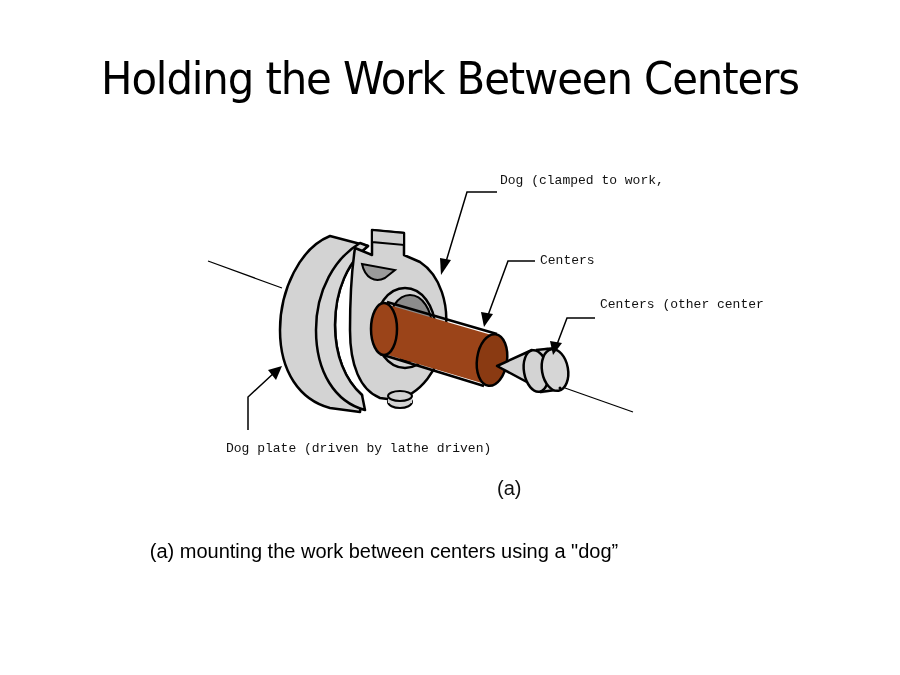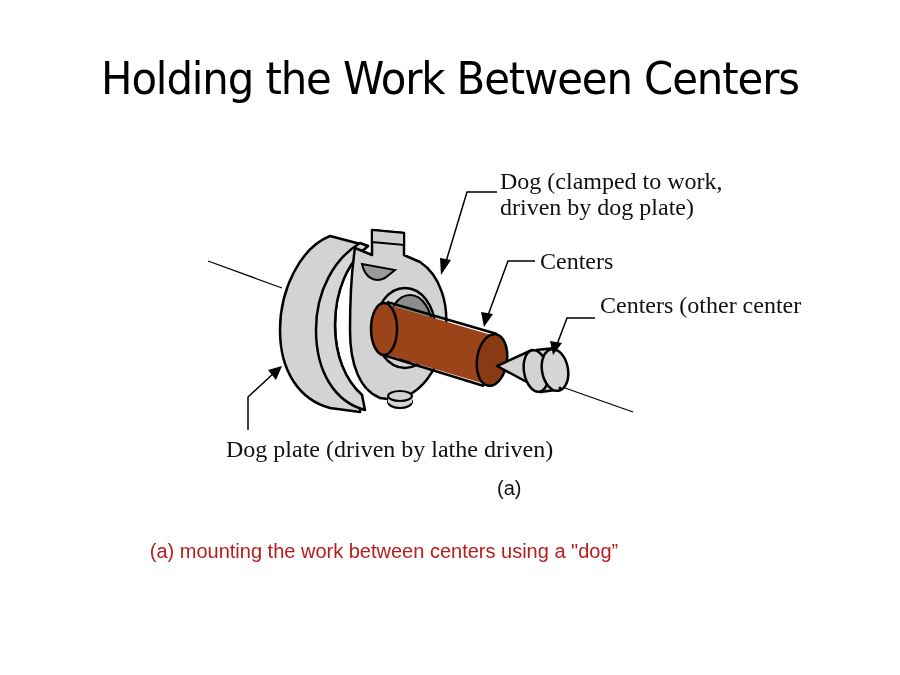--- a/index.html
+++ b/index.html
@@ -3,22 +3,22 @@
   <meta charset="utf-8">
   <style>
     html, body { margin: 0; padding: 0; background: #ffffff; }
     body { width: 900px; height: 675px; position: relative; overflow: hidden; font-family: "Liberation Sans", sans-serif; }
     .slide-title {
       position: absolute; left: 0; top: 52px; width: 900px; text-align: center;
       font-family: "DejaVu Sans", sans-serif; font-size: 45px; color: #000; letter-spacing: -1.2px; font-weight: normal;
       transform: scaleX(0.93);
     }
     .figure { position: absolute; left: 0; top: 0; width: 900px; height: 675px; }
-    .label { position: absolute; font-family: Liberation Serif, serif; font-size: 24px; color: #111; line-height: 26px; white-space: nowrap; }
-    .caption { position: absolute; left: 0; width: 768px; top: 540px; text-align: center; font-family: "Liberation Sans", sans-serif; font-size: 20px; color: #b91c1c; }
+    .label { position: absolute; font-family: Liberation Mono, monospace; font-size: 13px; color: #111; line-height: 26px; white-space: nowrap; }
+    .caption { position: absolute; left: 0; width: 768px; top: 540px; text-align: center; font-family: "Liberation Sans", sans-serif; font-size: 20px; color: #000000; }
     .sub-label { position: absolute; left: 497px; top: 477px; font-size: 20px; color: #111; font-family: "Liberation Sans", sans-serif; }
   </style>
 </head>
 <body>
 
 <div class="slide">
   <div class="slide-title">Holding the Work Between Centers</div>
 
   <svg class="figure" viewBox="0 0 900 675" width="900" height="675">
 
@@ -75,21 +75,20 @@
     <g fill="#000">
       <polygon points="441,275 440,258 451,260"></polygon>
       <polygon points="484,327 481,312 493,314"></polygon>
       <polygon points="553,355 550,341 562,343"></polygon>
       <polygon points="282,366 276,380 268,370"></polygon>
     </g>
   </svg>
 
   <div class="label" style="left:500px; top:168px;">
     <div>Dog (clamped to work,</div>
-    <div>driven by dog plate)</div>
   </div>
   <div class="label" style="left:540px; top:248px;">Centers</div>
   <div class="label" style="left:600px; top:292px;">
     <div>Centers (other center</div>
   </div>
   <div class="label" style="left:226px; top:436px;">Dog plate (driven by lathe driven)</div>
 
   <div class="sub-label">(a)</div>
 
   <div class="caption">(a) mounting the work between centers using a "dog”</div>

